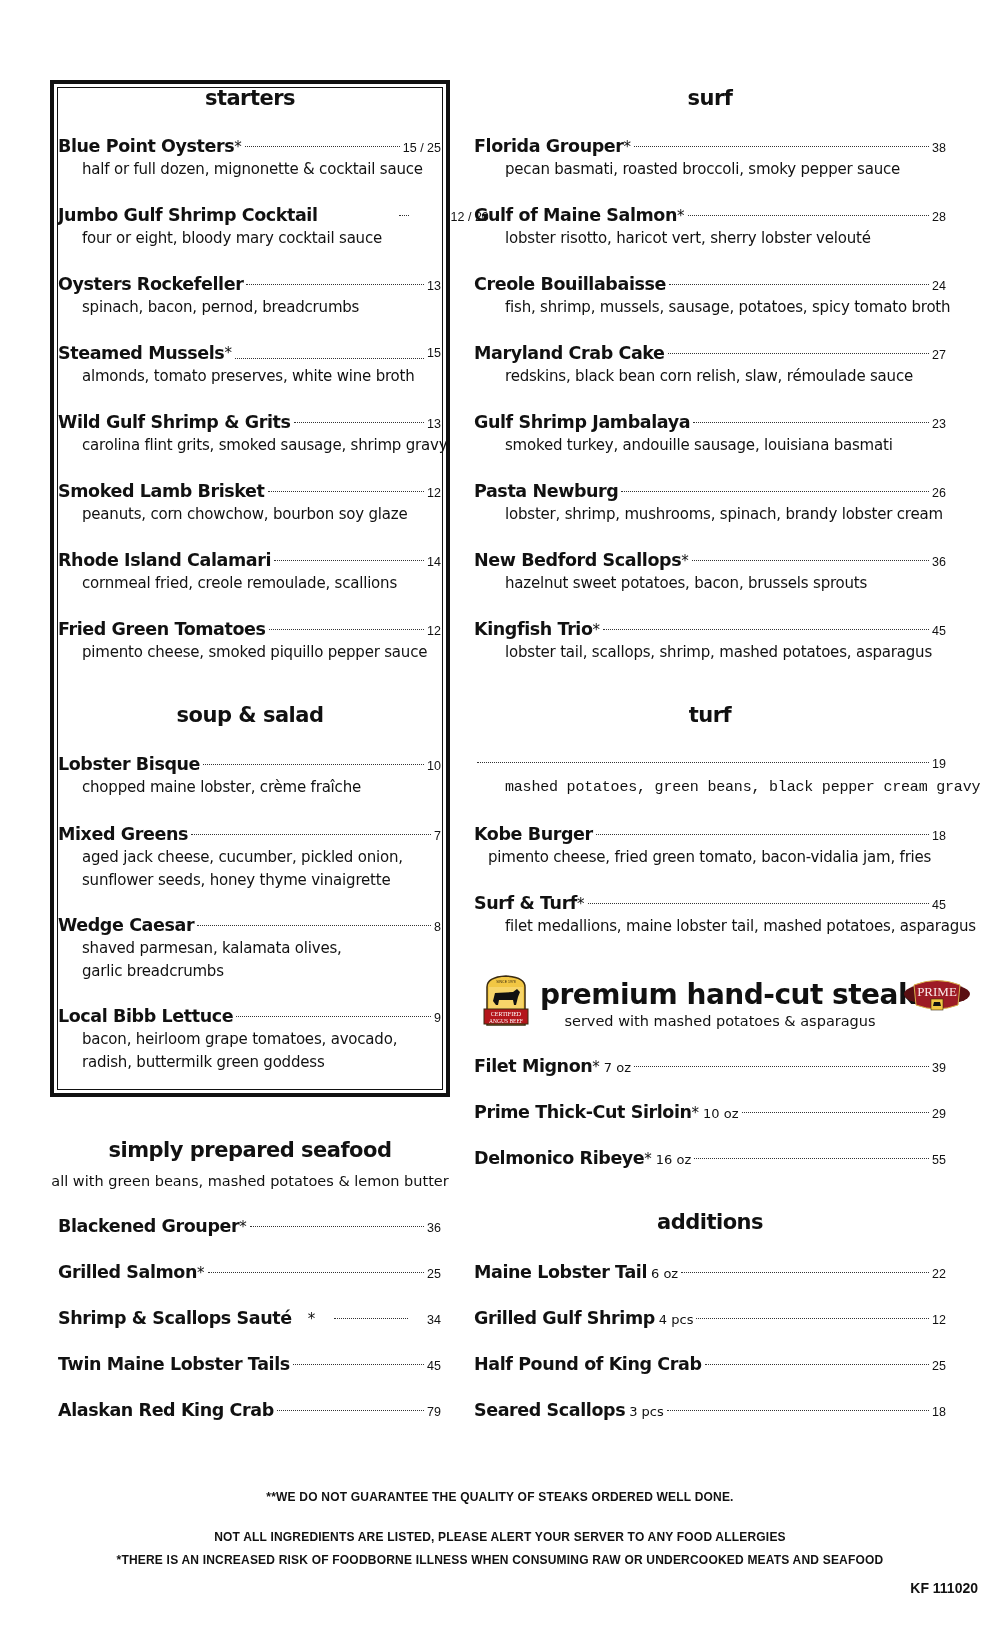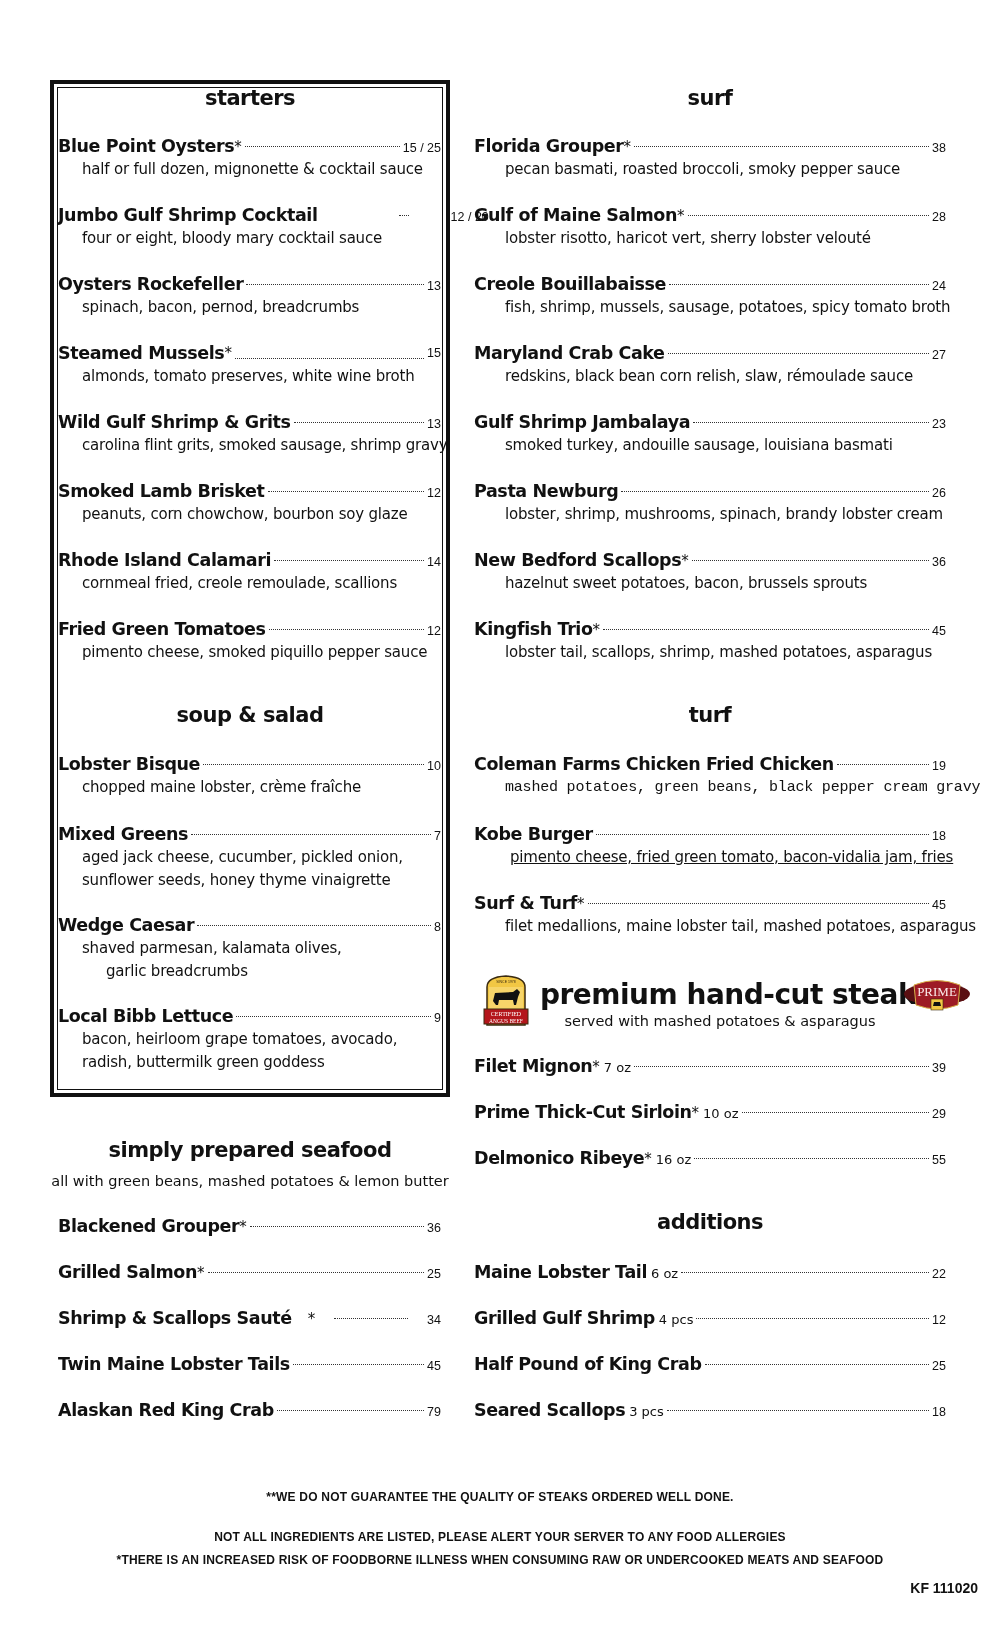--- a/index.html
+++ b/index.html
@@ -120,21 +120,21 @@
   <div class="desc" style="left:82px;top:846px;">aged jack cheese, cucumber, pickled onion,</div>
   <div class="desc" style="left:82px;top:869px;">sunflower seeds, honey thyme vinaigrette</div>
 
   <div class="row" style="left:58px;width:383px;top:914px;">
       <span class="name">Wedge Caesar</span>
       <span class="star"></span>
       <span class="dots"></span>
       <span class="price">8</span>
     </div>
   <div class="desc" style="left:82px;top:937px;">shaved parmesan, kalamata olives,</div>
-  <div class="desc" style="left:82px;top:960px;margin-left:24px;">garlic breadcrumbs</div>
+  <div class="desc" style="left:82px;top:960px;">garlic breadcrumbs</div>
 
   <div class="row" style="left:58px;width:383px;top:1005px;">
       <span class="name">Local Bibb Lettuce</span>
       <span class="star"></span>
       <span class="dots"></span>
       <span class="price">9</span>
     </div>
   <div class="desc" style="left:82px;top:1028px;">bacon, heirloom grape tomatoes, avocado,</div>
   <div class="desc" style="left:82px;top:1051px;">radish, buttermilk green goddess</div>
 </div>
@@ -240,34 +240,33 @@
       <span class="dots"></span>
       <span class="price">45</span>
     </div>
   <div class="desc" style="left:505px;top:641px;">lobster tail, scallops, shrimp, mashed potatoes, asparagus</div>
 </div>
 
 <div class="heading" style="left:474px;width:472px;top:699px;">turf</div>
 
 <div>
   <div class="row" style="left:474px;width:472px;top:753px;">
-      <span class="name">Coleman Farms Chicken Fried Chicken</span>
       <span class="star"></span>
       <span class="dots"></span>
       <span class="price">19</span>
     </div>
   <div class="desc" style="left:505px;top:776px;font-family:Liberation Mono, monospace;">mashed potatoes, green beans, black pepper cream gravy</div>
 
   <div class="row" style="left:474px;width:472px;top:823px;">
       <span class="name">Kobe Burger</span>
       <span class="star"></span>
       <span class="dots"></span>
       <span class="price">18</span>
     </div>
-  <div class="desc" style="left:510px;top:846px;text-decoration:underline;">pimento cheese, fried green tomato, bacon-vidalia jam, fries</div>
+  <div class="desc" style="left:488px;top:846px;">pimento cheese, fried green tomato, bacon-vidalia jam, fries</div>
 
   <div class="row" style="left:474px;width:472px;top:892px;">
       <span class="name">Surf &amp; Turf</span>
       <span class="star">*</span>
       <span class="dots"></span>
       <span class="price">45</span>
     </div>
   <div class="desc" style="left:505px;top:915px;">filet medallions, maine lobster tail, mashed potatoes, asparagus</div>
 </div>
 

